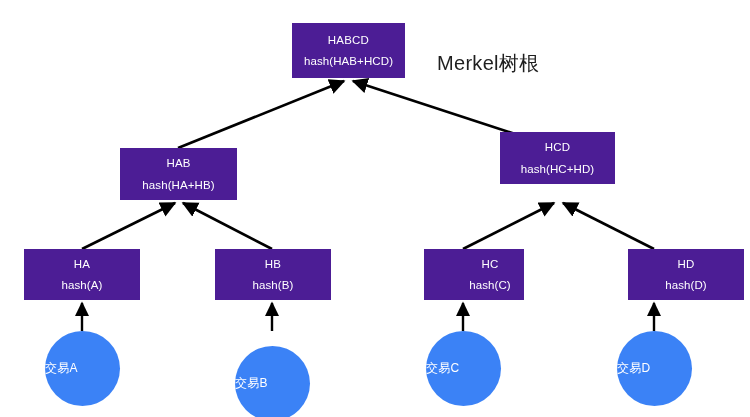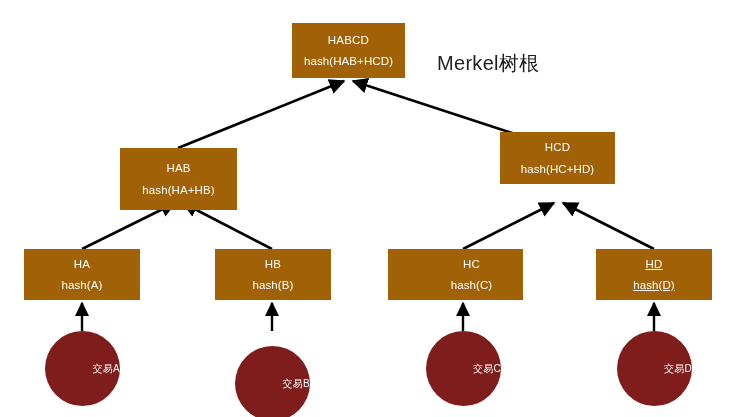--- a/index.html
+++ b/index.html
@@ -18,48 +18,48 @@
   #edges {
     position: absolute;
     left: 0;
     top: 0;
     width: 750px;
     height: 417px;
     pointer-events: none;
   }
   .node-box {
     position: absolute;
-    background: #a16207;
+    background: #4c1d95;
     color: #ffffff;
     display: flex;
     flex-direction: column;
     align-items: center;
     justify-content: center;
     box-sizing: border-box;
     line-height: 1.05;
   }
   .node-box .node-title {
     font-size: 11.5px;
     letter-spacing: 0.2px;
     margin-bottom: 9px;
   }
   .node-box .node-hash {
     font-size: 11.5px;
     letter-spacing: 0.1px;
   }
   .leaf-circle {
     position: absolute;
-    background: #7f1d1d;
+    background: #3b82f6;
     border-radius: 50%;
     color: #ffffff;
     display: flex;
     align-items: center;
-    justify-content: flex-end;
+    justify-content: flex-start;
     box-sizing: border-box;
-    font-size: 10px;
+    font-size: 12px;
     letter-spacing: 0.3px;
   }
   .annotation {
     position: absolute;
     color: #1f1f1f;
     font-size: 20px;
     letter-spacing: 0.3px;
     white-space: nowrap;
   }
 </style>
@@ -93,46 +93,46 @@
     <line x1="654" y1="331" x2="654" y2="303" stroke="#000000" stroke-width="2.4" marker-end="url(#arrowhead)"></line>
   </svg>
 
   <div class="node-box" style="left:292px; top:23px; width:113px; height:55px;">
     <div class="node-title">HABCD</div>
     <div class="node-hash">hash(HAB+HCD)</div>
   </div>
 
   <div class="annotation" style="left:437px; top:50px;">Merkel树根</div>
 
-  <div class="node-box" style="left:120px; top:148px; width:117px; height:62px;">
+  <div class="node-box" style="left:120px; top:148px; width:117px; height:52px;">
     <div class="node-title">HAB</div>
     <div class="node-hash">hash(HA+HB)</div>
   </div>
 
   <div class="node-box" style="left:500px; top:132px; width:115px; height:52px;">
     <div class="node-title">HCD</div>
     <div class="node-hash">hash(HC+HD)</div>
   </div>
 
   <div class="node-box" style="left:215px; top:249px; width:116px; height:51px;">
     <div class="node-title">HB</div>
     <div class="node-hash">hash(B)</div>
   </div>
 
   <div class="node-box" style="left:24px; top:249px; width:116px; height:51px;">
     <div class="node-title">HA</div>
     <div class="node-hash">hash(A)</div>
   </div>
 
-  <div class="node-box" style="left:388px; top:249px; width:135px; height:51px;padding-left:32px;">
+  <div class="node-box" style="left:424px; top:249px; width:100px; height:51px;padding-left:32px;">
     <div class="node-title">HC</div>
     <div class="node-hash">hash(C)</div>
   </div>
 
-  <div class="node-box" style="left:596px; top:249px; width:116px; height:51px;text-decoration:underline;">
+  <div class="node-box" style="left:628px; top:249px; width:116px; height:51px;">
     <div class="node-title">HD</div>
     <div class="node-hash">hash(D)</div>
   </div>
 
   <div class="leaf-circle" style="left:45px; top:331px; width:75px; height:75px;">
     <span>交易A</span>
   </div>
 
   <div class="leaf-circle" style="left:235px; top:346px; width:75px; height:75px;">
     <span>交易B</span>

